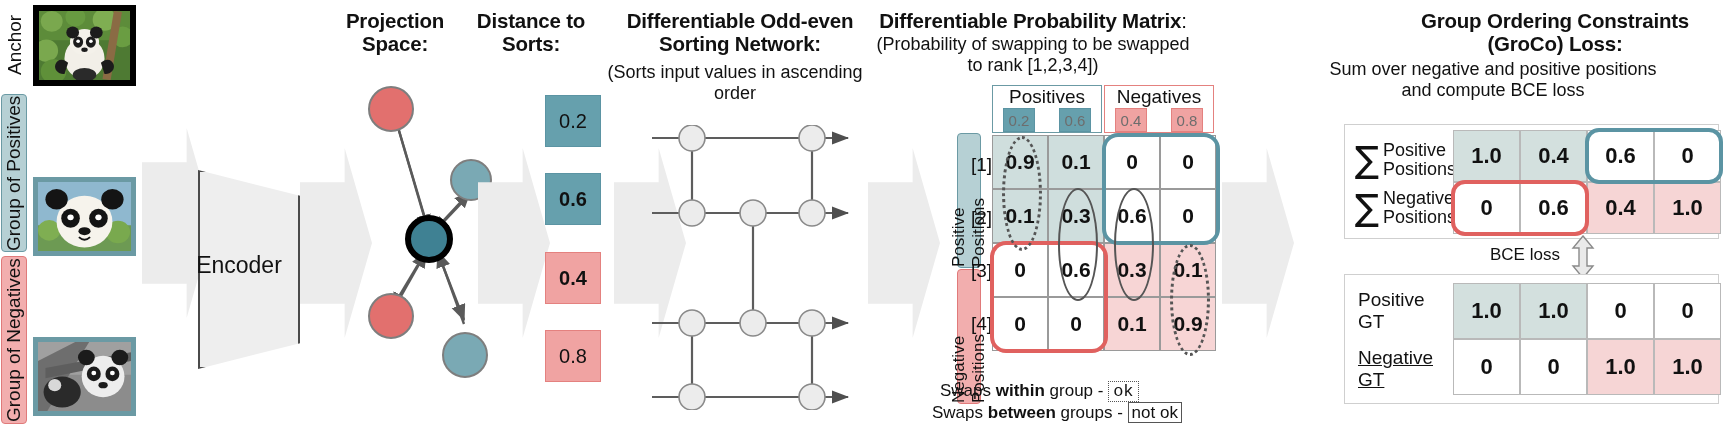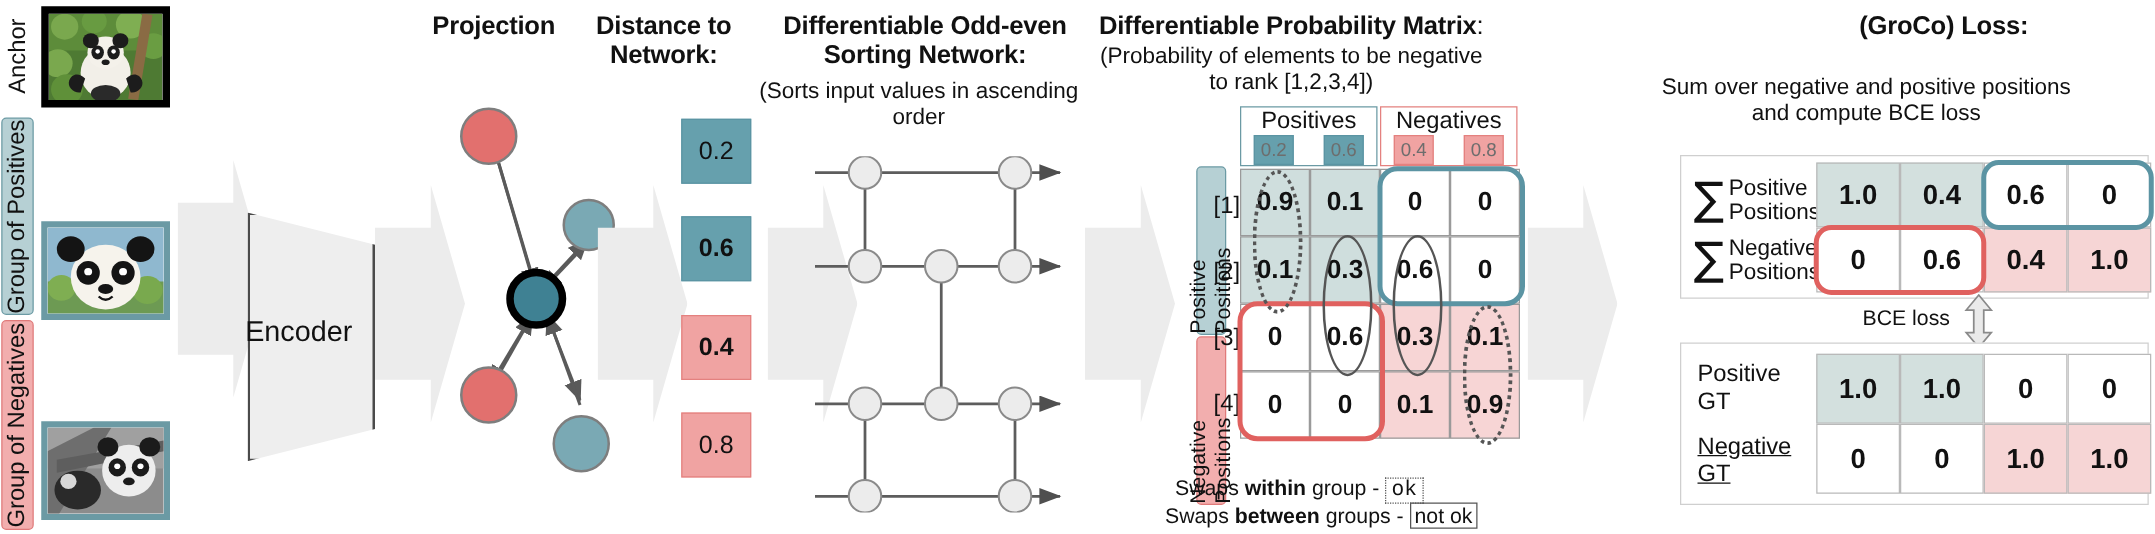--- a/index.html
+++ b/index.html
@@ -152,20 +152,21 @@
        clip-path:polygon(0% 18%,62% 18%,62% 0%,100% 50%,62% 100%,62% 82%,0% 82%);"></div>
 
   <div class="abs encoder" style="left:198px;top:170px;width:98px;height:195px;"></div>
   <div class="abs encoder-label" style="left:190px;top:252px;width:98px;text-align:center;">Encoder</div>
 
   <div class="abs chev" style="left:300px;top:148px;width:72px;height:190px;
        clip-path:polygon(0% 18%,62% 18%,62% 0%,100% 50%,62% 100%,62% 82%,0% 82%);"></div>
 
   <div class="abs ttl" style="left:300px;top:9px;width:190px;">
     <div>Projection</div>
+    <div>Space:</div>
   </div>
 
   <svg class="abs" style="left:330px;top:80px;" width="200" height="300" viewBox="0 0 200 300">
     <defs>
       <marker id="ah" markerWidth="8" markerHeight="8" refX="6.4" refY="3" orient="auto">
         <path d="M0,0 L7,3 L0,6 z" fill="#5a5a5a"></path>
       </marker>
     </defs>
     <g stroke="#5a5a5a" stroke-width="2.4" fill="none">
       <line x1="100" y1="155" x2="62" y2="27" marker-end="url(#ah)"></line>
@@ -183,21 +184,21 @@
   <div class="abs node teal" style="left:450px;top:159px;width:42px;height:42px;"></div>
   <div class="abs node anchor" style="left:405px;top:215px;width:48px;height:48px;"></div>
   <div class="abs node red" style="left:368px;top:293px;width:46px;height:46px;"></div>
   <div class="abs node teal" style="left:442px;top:332px;width:46px;height:46px;"></div>
 
   <div class="abs chev" style="left:478px;top:148px;width:72px;height:190px;
        clip-path:polygon(0% 18%,62% 18%,62% 0%,100% 50%,62% 100%,62% 82%,0% 82%);"></div>
 
   <div class="abs ttl" style="left:456px;top:9px;width:150px;">
     <div>Distance to</div>
-    <div>Network:</div>
+    <div>Sorts:</div>
   </div>
   <div class="abs dchip t" style="left:545px;top:95px;width:56px;height:52px;">0.2</div>
   <div class="abs dchip t b" style="left:545px;top:173px;width:56px;height:52px;">0.6</div>
   <div class="abs dchip r b" style="left:545px;top:252px;width:56px;height:52px;">0.4</div>
   <div class="abs dchip r" style="left:545px;top:330px;width:56px;height:52px;">0.8</div>
 
   <div class="abs chev" style="left:614px;top:148px;width:72px;height:190px;
        clip-path:polygon(0% 18%,62% 18%,62% 0%,100% 50%,62% 100%,62% 82%,0% 82%);"></div>
 
   <div class="abs ttl" style="left:600px;top:9px;width:280px;">
@@ -239,21 +240,21 @@
     </g>
   </svg>
 
   <div class="abs chev" style="left:868px;top:148px;width:72px;height:190px;
        clip-path:polygon(0% 18%,62% 18%,62% 0%,100% 50%,62% 100%,62% 82%,0% 82%);"></div>
 
   <div class="abs ttl" style="left:868px;top:9px;width:330px;">
     <span>Differentiable Probability Matrix</span><span style="font-weight:normal;">:</span>
   </div>
   <div class="abs sub" style="left:868px;top:34px;width:330px;">
-    <div>(Probability of elements to be negative</div>
+    <div>(Probability of swapping to be swapped</div>
     <div>to rank [1,2,3,4])</div>
   </div>
 
   <div class="abs grpbox pos" style="left:992px;top:85px;width:110px;height:48px;">
     <div class="grphdr">Positives</div>
   </div>
   <div class="abs valchip t" style="left:1003px;top:108px;width:32px;height:24px;">0.2</div>
   <div class="abs valchip t" style="left:1059px;top:108px;width:32px;height:24px;">0.6</div>
 
   <div class="abs grpbox neg" style="left:1104px;top:85px;width:110px;height:48px;">
@@ -306,20 +307,21 @@
     <span>Swaps </span><span style="font-weight:bold;">within</span><span> group - </span><span class="okbox">ok</span>
   </div>
   <div class="abs capt" style="left:932px;top:403px;">
     <span>Swaps </span><span style="font-weight:bold;">between</span><span> groups - </span><span class="notokbox">not ok</span>
   </div>
 
   <div class="abs chev" style="left:1222px;top:148px;width:72px;height:190px;
        clip-path:polygon(0% 18%,62% 18%,62% 0%,100% 50%,62% 100%,62% 82%,0% 82%);"></div>
 
   <div class="abs ttl" style="left:1390px;top:9px;width:330px;">
+    <div>Group Ordering Constraints</div>
     <div>(GroCo) Loss:</div>
   </div>
   <div class="abs sub" style="left:1314px;top:59px;width:358px;">
     <div>Sum over negative and positive positions</div>
     <div>and compute BCE loss</div>
   </div>
 
   <div class="abs panel" style="left:1344px;top:124px;width:375px;height:115px;"></div>
 
   <div class="abs sum" style="left:1355px;top:142px;">∑</div>

